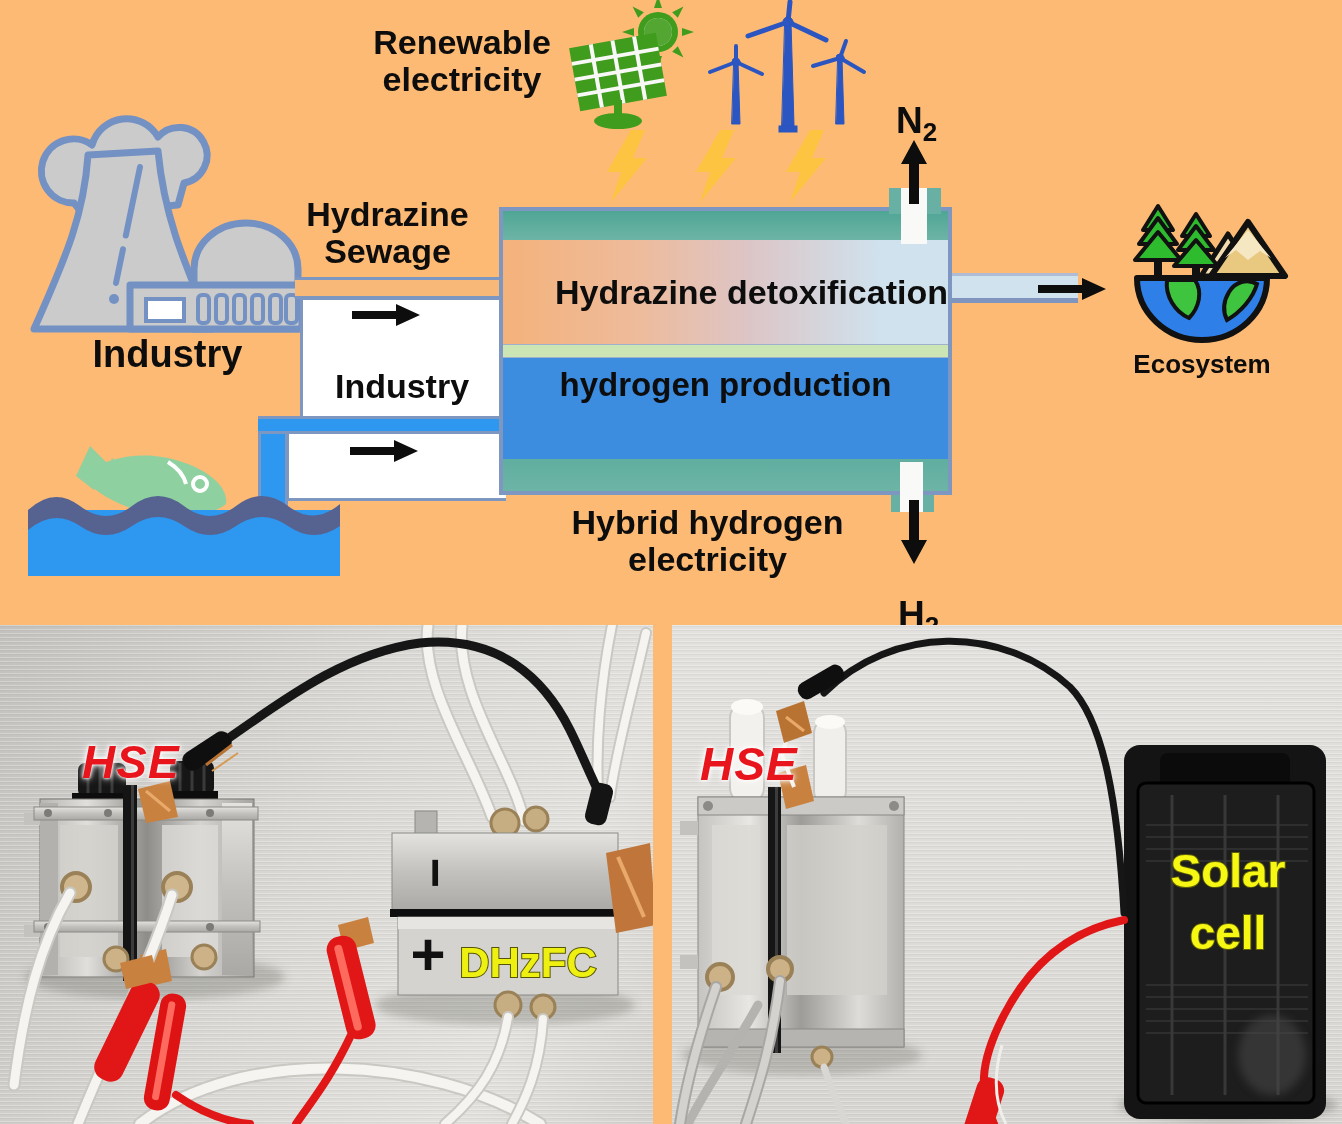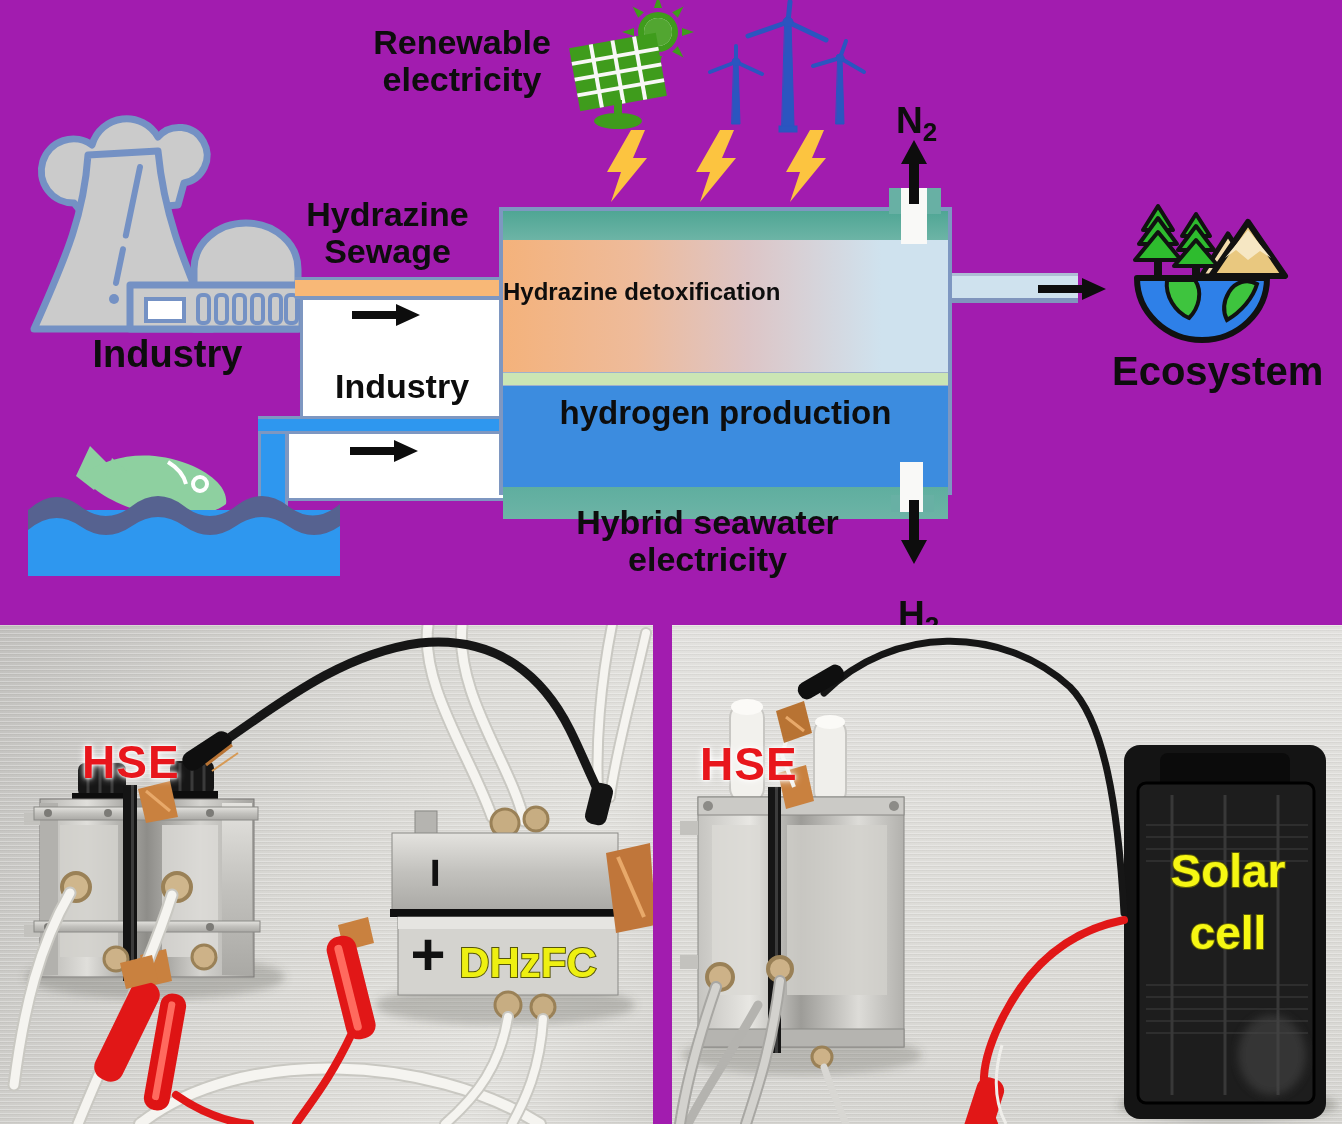--- a/index.html
+++ b/index.html
@@ -1,59 +1,59 @@
 <!DOCTYPE html>
 <html><head>
 <meta charset="utf-8">
 <style>
   html,body{margin:0;padding:0;background:#ffffff;font-family:"Liberation Sans",sans-serif;}
-  #stage{position:relative;width:1342px;height:1124px;background:#a21caf;overflow:hidden;}
+  #stage{position:relative;width:1342px;height:1124px;background:#fdba74;overflow:hidden;}
   .abs{position:absolute;}
   .lbl{font-weight:bold;color:#0d0d0d;line-height:1.08;}
   .ctr{text-align:center;}
   
   #renewable-label{left:322px;top:24px;width:280px;font-size:34px;}
   #industry-label{left:25px;top:334px;width:285px;font-size:38px;}
   #sewage-label{left:300px;top:196px;width:175px;font-size:34px;}
   #seawater-label{left:302px;top:368px;width:200px;font-size:34px;}
   #hybrid-label{left:555px;top:504px;width:305px;font-size:34px;}
-  #ecosystem-label{left:1112px;top:350px;width:180px;font-size:40px;}
+  #ecosystem-label{left:1112px;top:350px;width:180px;font-size:26px;}
   .gaslbl{font-weight:bold;font-size:37px;color:#0d0d0d;}
   .gaslbl sub{font-size:26px;}
   #n2-label{left:896px;top:100px;}
   #h2-label{left:898px;top:594px;}
   
   .inset{background:#ffffff;border:3px solid #7e97c1;}
   #inset-top{left:300px;top:297px;width:203px;height:119px;border-right:none;}
   #inset-bottom{left:286px;top:434px;width:217px;height:64px;border-top:none;border-right:none;}
   
   #pipe-orange{left:295px;top:277px;width:208px;height:16px;background:#f8b877;border-top:3px solid #7e97c1;border-bottom:3px solid #7e97c1;}
   #pipe-sea-h{left:258px;top:416px;width:245px;height:12px;background:#2e97ef;border-top:3px solid #7e97c1;border-bottom:3px solid #7e97c1;}
   #pipe-sea-v{left:258px;top:419px;width:24px;height:92px;background:#2e97ef;border-left:3px solid #7e97c1;border-right:3px solid #7e97c1;}
   #pipe-out{left:952px;top:273px;width:126px;height:22px;background:#cfe2ee;border-top:3px solid #aebdd4;border-bottom:5px solid #8095bd;}
   
   #main-box{left:499px;top:207px;width:453px;height:288px;border:4px solid #7e97c1;box-sizing:border-box;}
   #band-teal-top{height:29px;background:linear-gradient(#4fa694,#6db4a6);}
-  #layer-detox{height:132px;background:linear-gradient(90deg,#f4b27b,#eebb9b 30%,#ddc5c6 55%,#cfe2ee 85%,#cfe2ee);
-    font-size:24px;font-weight:bold;color:#0d0d0d;text-align:left;line-height:104px;}
+  #layer-detox{height:104px;background:linear-gradient(90deg,#f4b27b,#eebb9b 30%,#ddc5c6 55%,#cfe2ee 85%,#cfe2ee);
+    font-size:34px;font-weight:bold;color:#0d0d0d;text-align:right;line-height:104px;}
   #layer-sep{height:14px;background:#cbe5b4;border-top:1px solid #9fb0cc;border-bottom:1px solid #9fb0cc;box-sizing:border-box;}
   #layer-blue{height:101px;background:#3c8cdf;font-size:33px;font-weight:bold;color:#0d0d0d;text-align:center;padding-top:8px;box-sizing:border-box;line-height:37px;}
   #band-teal-bottom{height:32px;background:linear-gradient(#5fae9f,#6db4a6);}
   
   .chimney-gap{background:#f9f9f7;}
   .stub{background:#68b0a4;}
   
   .photo{position:absolute;top:625px;height:499px;overflow:hidden;}
   #photo-left{left:0;width:653px;background:linear-gradient(115deg,#c2c1be,#d8d7d3 45%,#e2e1dd 78%,#d3d2ce);}
   #photo-right{left:672px;width:670px;background:linear-gradient(180deg,#e2e1de,#dddcd8 60%,#d5d4d0);}
   .photo::before{content:"";position:absolute;inset:0;
     background:repeating-linear-gradient(180deg,rgba(255,255,255,.28) 0 1px,rgba(120,118,112,.08) 1px 2px,transparent 2px 4px);}
   .photo svg{position:absolute;inset:0;}
   .hse{position:absolute;font-size:46px;font-weight:bold;color:#e8161c;
-    text-shadow:0 0 9px #fff,0 0 4px #fff,0 0 2px #fff;letter-spacing:1px;}
+    text-shadow:0 0 9px #fff,0 0 4px #fff,0 0 2px #fff;letter-spacing:1px;font-style:italic;}
   #hse-left{left:82px;top:110px;}
   #hse-right{left:28px;top:112px;}
   .svgtext{font-family:"Liberation Sans",sans-serif;font-weight:bold;}
 </style>
 </head>
 <body>
 
 <div id="stage">
 
   <div class="abs lbl ctr" id="renewable-label">
@@ -256,21 +256,21 @@
     </g>
 
     <path d="M22,82 L152,82 A65,62 0 0 1 22,82 Z" fill="#2e80e8" stroke="#111111" stroke-width="6" stroke-linejoin="round"></path>
     <path d="M52,84 C50,100 60,116 74,122 C84,112 88,96 80,84 Z" fill="#3ec43e" stroke="#111111" stroke-width="4"></path>
     <path d="M112,124 C126,116 138,102 142,88 C132,82 120,86 114,96 C108,106 108,116 112,124 Z" fill="#3ec43e" stroke="#111111" stroke-width="4"></path>
   </svg>
 
   <div class="abs lbl ctr" id="ecosystem-label">Ecosystem</div>
 
   <div class="abs lbl ctr" id="hybrid-label">
-    <div>Hybrid seawater</div>
+    <div>Hybrid hydrogen</div>
     <div>electricity</div>
   </div>
 
   <div class="photo" id="photo-left">
     <svg width="653" height="499" viewBox="0 0 653 499">
       <defs>
         <linearGradient id="mgH" x1="0" y1="0" x2="1" y2="0">
           <stop offset="0" stop-color="#b7b6b2"></stop>
             <stop offset="0.22" stop-color="#e0dfdb"></stop>
           <stop offset="0.5" stop-color="#8e8d89"></stop>

